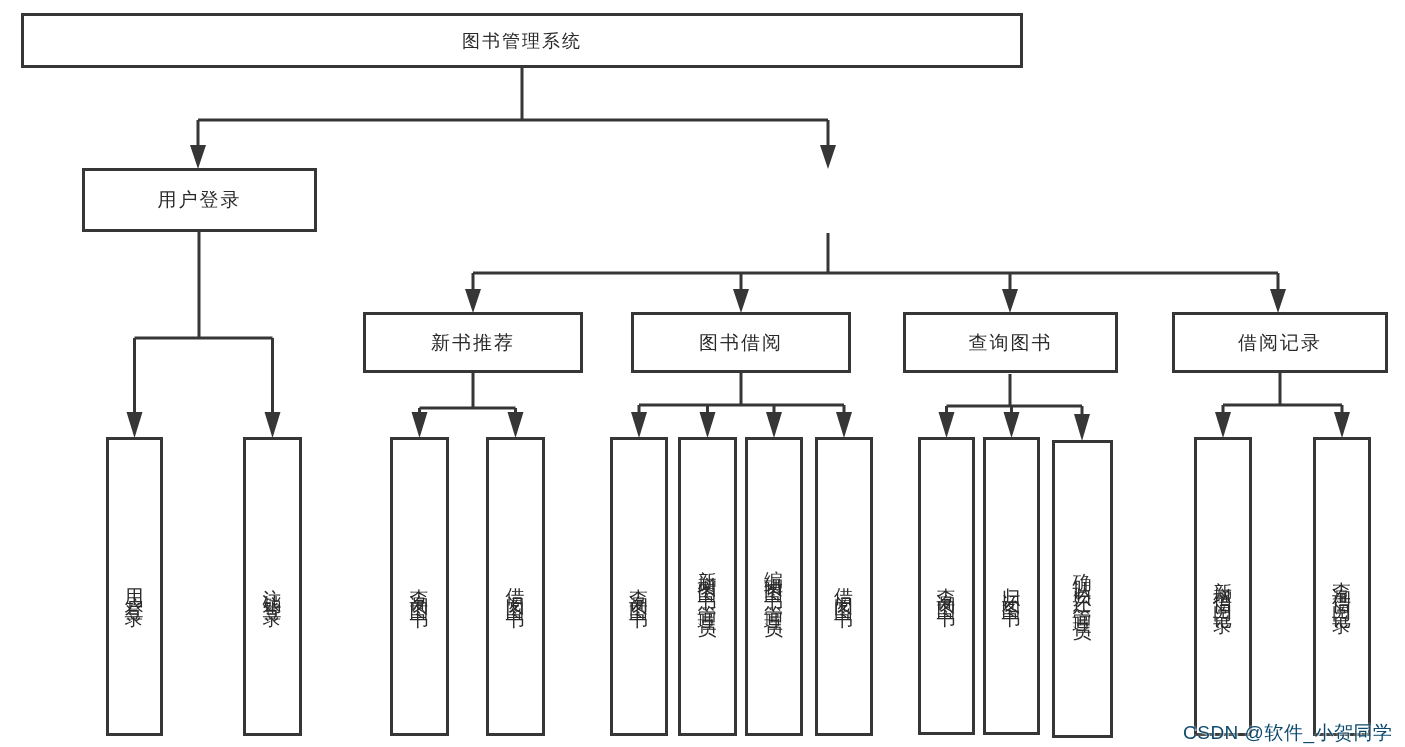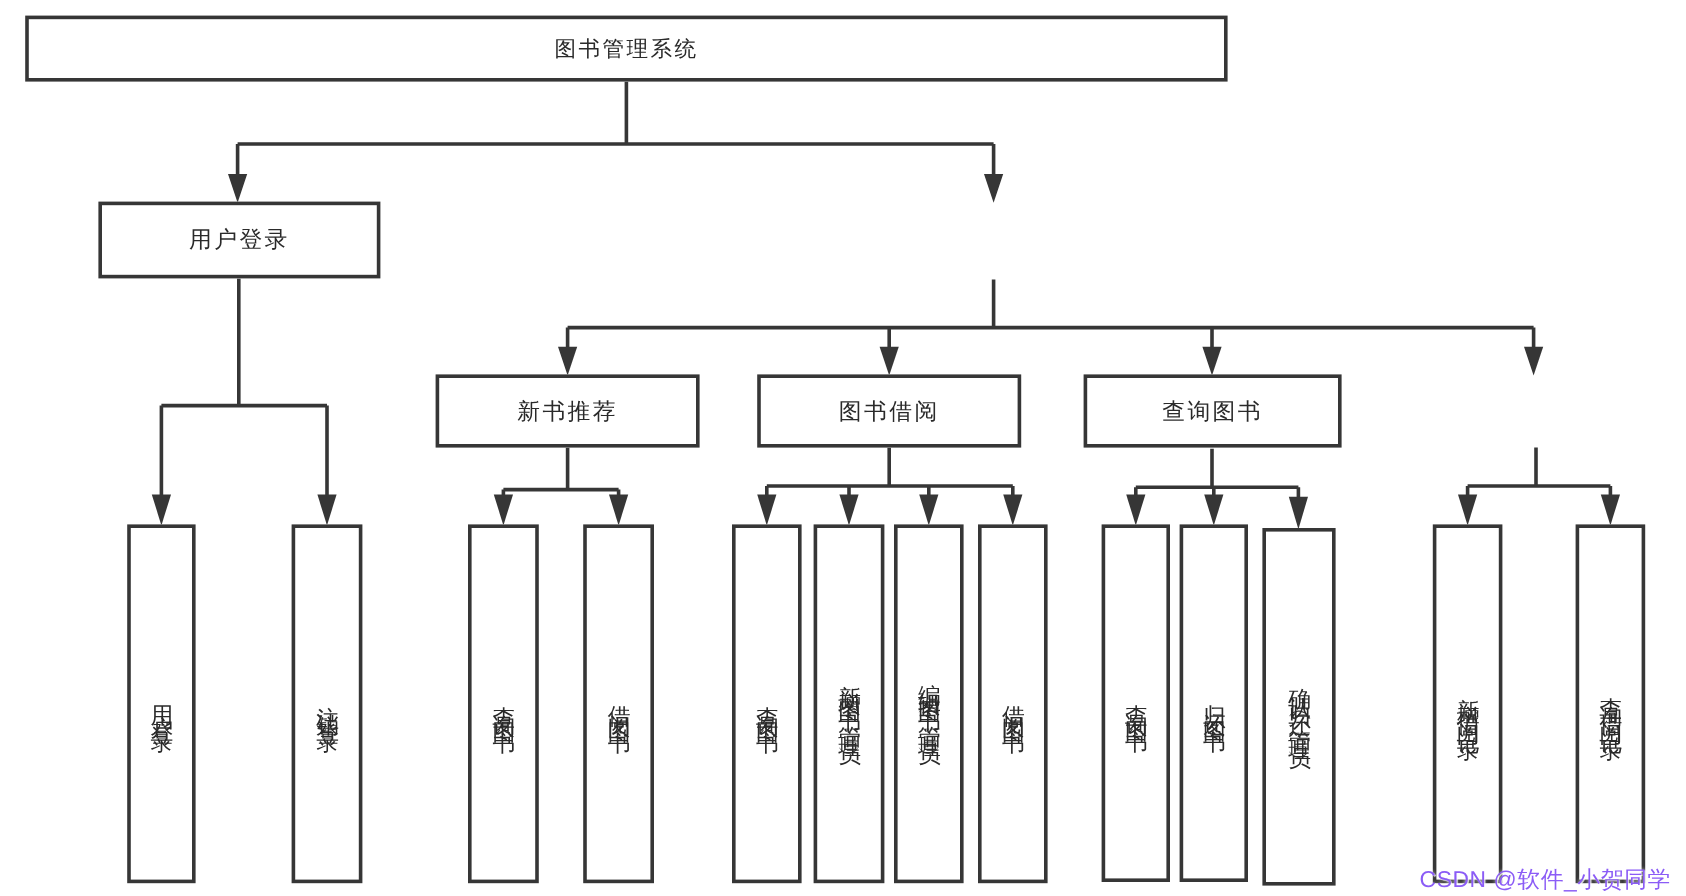--- a/index.html
+++ b/index.html
@@ -40,21 +40,21 @@
     font-size: 19px;
     letter-spacing: 7px;
     line-height: 1;
   }
   .watermark {
     position: absolute;
     left: 1183px;
     top: 720px;
     font-size: 19px;
     letter-spacing: 0.5px;
-    color: #8b5cf6;
+    color: #0c4a6e;
     white-space: nowrap;
     z-index: 3;
     text-shadow: 0 0 3px rgba(255,255,255,0.95), 1px 1px 0 rgba(255,255,255,0.7);
   }
   .stroke { stroke: #363636; stroke-width: 3; fill: none; }
   .head { fill: #363636; stroke: none; }
 </style>
 </head>
 <body>
 
@@ -110,20 +110,21 @@
     </g>
   </svg>
 
   <div class="box hbox root-box" style="left:21px; top:13px; width:1002px; height:55px;">图书管理系统</div>
 
   <div class="box hbox" style="left:82px; top:168px; width:235px; height:64px;">用户登录</div>
 
   <div class="box hbox" style="left:363px; top:312px; width:220px; height:61px;text-align:center;">新书推荐</div>
   <div class="box hbox" style="left:631px; top:312px; width:220px; height:61px;">图书借阅</div>
   <div class="box hbox" style="left:903px; top:312px; width:215px; height:61px;">查询图书</div>
+  <div class="box hbox" style="left:1172px; top:312px; width:216px; height:61px;">借阅记录</div>
 
   <div class="box vbox" style="left:106px; top:437px; width:57px; height:299px;">用户登录</div>
   <div class="box vbox" style="left:243px; top:437px; width:59px; height:299px;">注销登录</div>
 
   <div class="box vbox" style="left:390px; top:437px; width:59px; height:299px;">查询图书</div>
   <div class="box vbox" style="left:486px; top:437px; width:59px; height:299px;">借阅图书</div>
 
   <div class="box vbox" style="left:610px; top:437px; width:58px; height:299px;">查询图书</div>
   <div class="box vbox" style="left:678px; top:437px; width:59px; height:299px;">新增图书（管理员）</div>
   <div class="box vbox" style="left:745px; top:437px; width:58px; height:299px;">编辑图书（管理员）</div>

